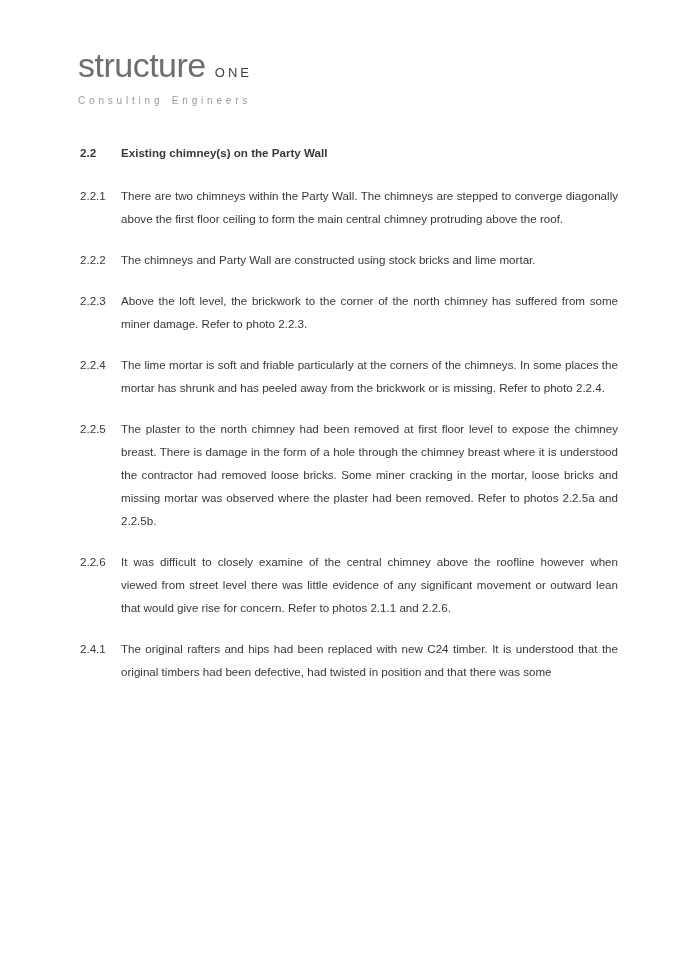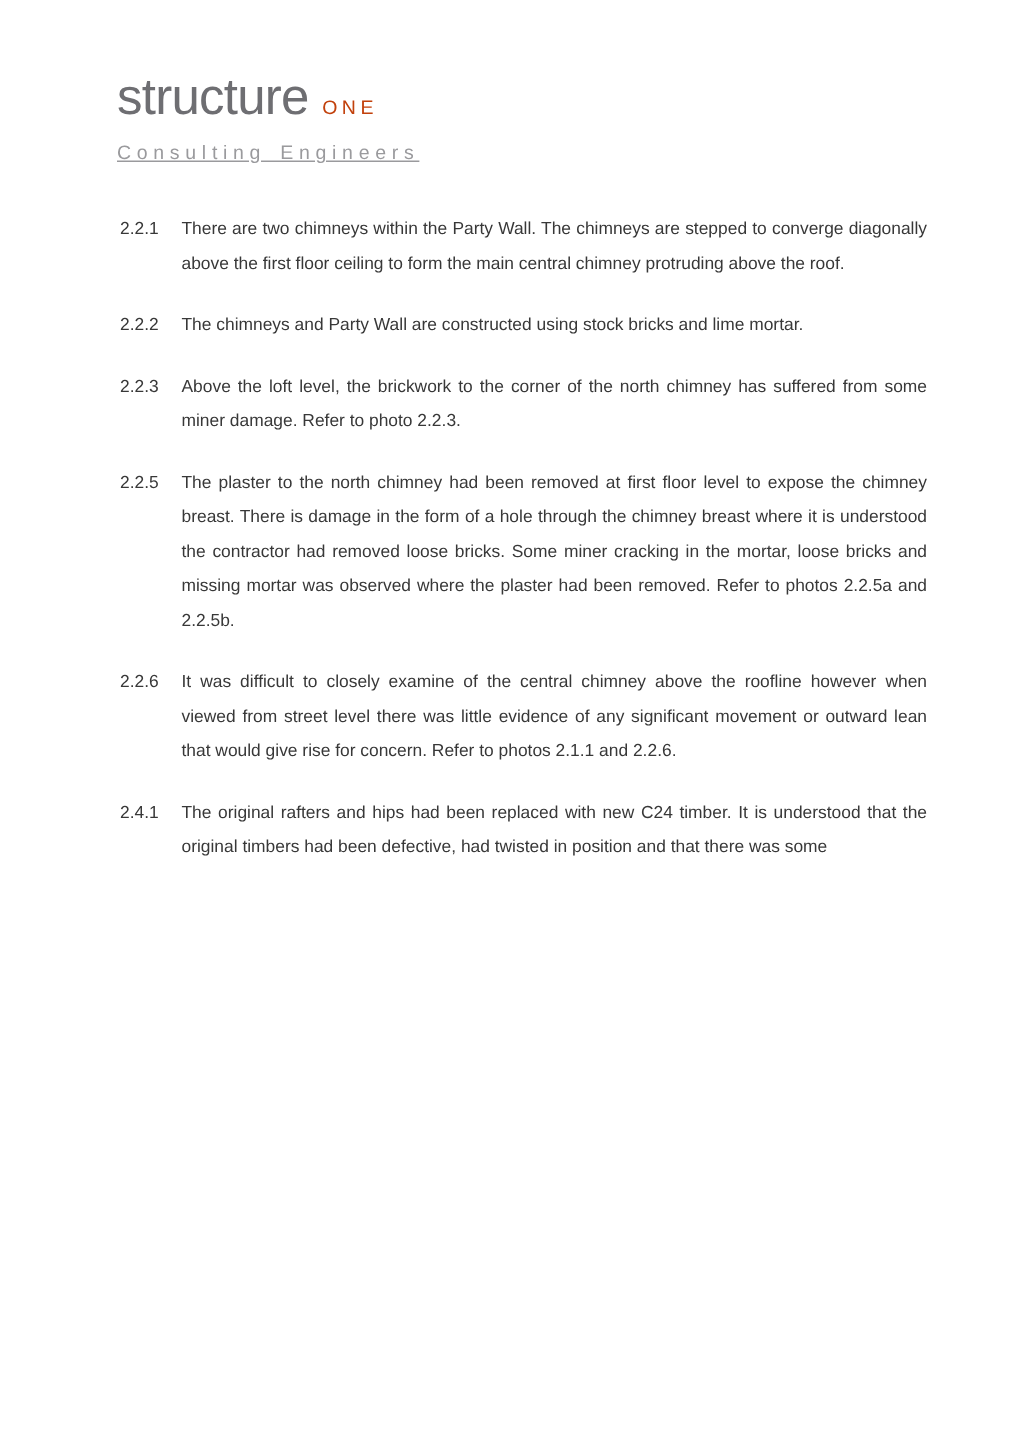--- a/index.html
+++ b/index.html
@@ -16,31 +16,30 @@
   
   .logo { position: absolute; left: 78px; top: 48px; }
   .logo-row { display: flex; align-items: baseline; line-height: 34px; }
   .logo-brand {
     font-size: 34px;
     color: #6e6e72;
     letter-spacing: -0.5px;
   }
   .logo-one {
     font-size: 13px;
-    color: #c2410c;
+    color: #404040;
     letter-spacing: 3px;
     margin-left: 9px;
   }
   .logo-tagline {
     margin-top: 5px;
-    font-size: 13px;
+    font-size: 10px;
     color: #9a9a9d;
     letter-spacing: 3.8px;
     word-spacing: 2px;
-    text-decoration: underline;
   }
 
   
   .content {
     position: absolute;
     left: 80px;
     top: 0;
     width: 538px;
     padding-top: 141px;
     font-size: 11.6px;
@@ -71,31 +70,39 @@
 
   <div class="logo">
     <div class="logo-row">
       <span class="logo-brand">structure</span>
       <span class="logo-one">ONE</span>
     </div>
     <div class="logo-tagline">Consulting Engineers</div>
   </div>
 
   <div class="content">
+      <div class="sec-item sec-heading">
+    <div class="sec-num">2.2</div>
+    <div class="sec-text">Existing chimney(s) on the Party Wall</div>
+  </div>
       <div class="sec-item sec-paragraph">
     <div class="sec-num">2.2.1</div>
     <div class="sec-text">There are two chimneys within the Party Wall. The chimneys are stepped to converge di­agonally above the first floor ceiling to form the main central chimney protruding above the roof.</div>
   </div>
       <div class="sec-item sec-paragraph">
     <div class="sec-num">2.2.2</div>
     <div class="sec-text">The chimneys and Party Wall are constructed using stock bricks and lime mortar.</div>
   </div>
       <div class="sec-item sec-paragraph">
     <div class="sec-num">2.2.3</div>
     <div class="sec-text">Above the loft level, the brickwork to the corner of the north chimney has suffered from some miner damage. Refer to photo 2.2.3.</div>
+  </div>
+      <div class="sec-item sec-paragraph">
+    <div class="sec-num">2.2.4</div>
+    <div class="sec-text">The lime mortar is soft and friable particularly at the corners of the chimneys. In some places the mortar has shrunk and has peeled away from the brickwork or is missing. Refer to photo 2.2.4.</div>
   </div>
       <div class="sec-item sec-paragraph">
     <div class="sec-num">2.2.5</div>
     <div class="sec-text">The plaster to the north chimney had been removed at first floor level to expose the chimney breast. There is damage in the form of a hole through the chimney breast where it is understood the contractor had removed loose bricks. Some miner cracking in the mortar, loose bricks and missing mortar was observed where the plaster had been removed. Refer to photos 2.2.5a and 2.2.5b.</div>
   </div>
       <div class="sec-item sec-paragraph">
     <div class="sec-num">2.2.6</div>
     <div class="sec-text">It was difficult to closely examine of the central chimney above the roofline however when viewed from street level there was little evidence of any significant movement or outward lean that would give rise for concern. Refer to photos 2.1.1 and 2.2.6.</div>
   </div>
       <div class="sec-item sec-paragraph">

